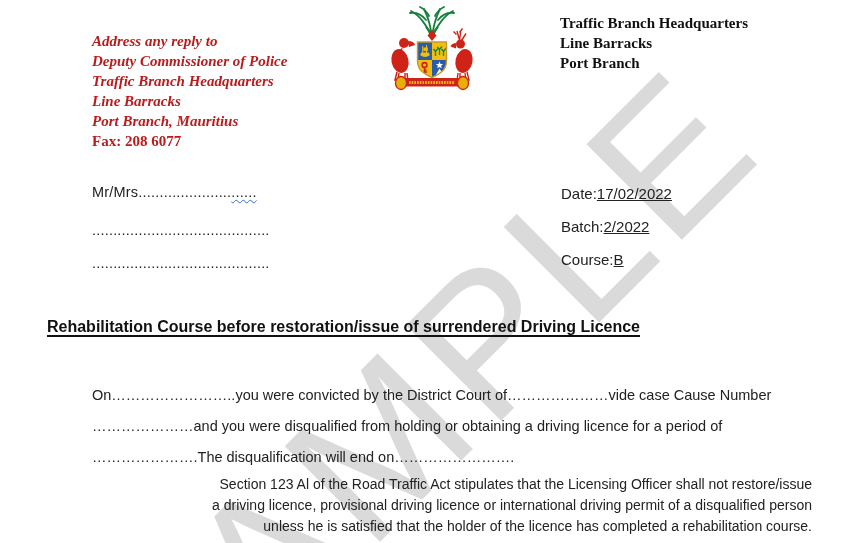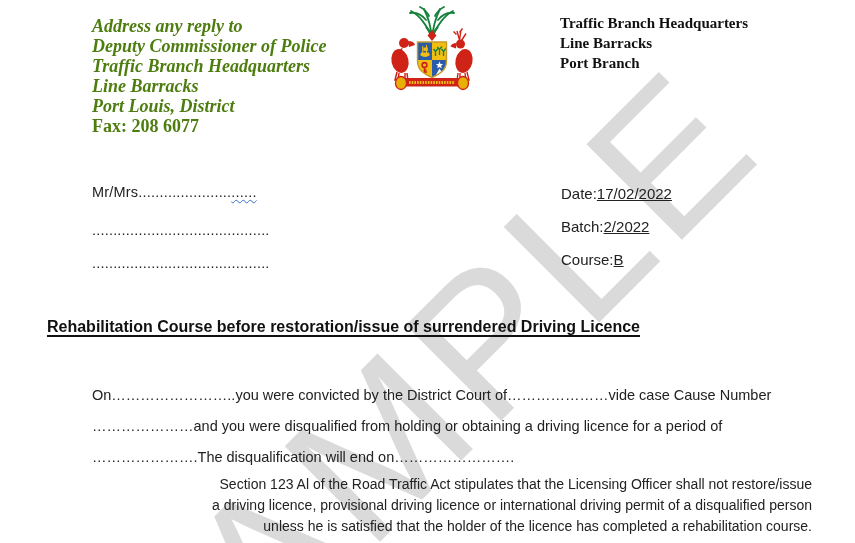--- a/index.html
+++ b/index.html
@@ -12,23 +12,23 @@
     position:absolute;left:0px;top:278px;width:845px;height:250px;
     display:flex;align-items:center;justify-content:center;
     transform:rotate(-45deg);
     font-family:"Liberation Sans","DejaVu Sans",sans-serif;
     font-size:196px;font-weight:400;letter-spacing:8px;
     color:#dadada;white-space:nowrap;user-select:none;z-index:0;
   }
   .content{position:relative;z-index:1;}
   
   .addr-left{
-    position:absolute;left:92px;top:16px;
+    position:absolute;left:92px;top:31px;
     font-family:"Liberation Serif","DejaVu Serif",serif;
-    font-weight:bold;font-size:18px;line-height:20px;color:#4d7c0f;
+    font-weight:bold;font-size:15px;line-height:20px;color:#b91c1c;
   }
   .addr-left .it{font-style:italic;}
   .addr-right{
     position:absolute;left:560px;top:13px;
     font-family:"Liberation Serif","DejaVu Serif",serif;
     font-weight:bold;font-size:15px;line-height:20px;color:#111;
   }
   .emblem{position:absolute;left:386px;top:6px;width:92px;height:89px;}
   
   .recip-line{position:absolute;left:92px;font-size:14.5px;line-height:20px;color:#222;letter-spacing:.2px;}
@@ -62,21 +62,21 @@
 
   <div class="watermark">SAMPLE</div>
 
   <div class="content">
 
     <div class="addr-left">
       <div class="it">Address any reply to</div>
       <div class="it">Deputy Commissioner of Police</div>
       <div class="it">Traffic Branch Headquarters</div>
       <div class="it">Line Barracks</div>
-      <div class="it">Port Louis, District</div>
+      <div class="it">Port Branch, Mauritius</div>
       <div>Fax: 208 6077</div>
     </div>
 
     <svg class="emblem" viewBox="0 0 92 89" aria-hidden="true">
 
       <g stroke="#17823b" fill="none" stroke-width="1.8" stroke-linecap="round">
         <path d="M46 33 C45 20 41 9 38 3"></path>
         <path d="M46 33 C47 20 51 9 54 3"></path>
         <path d="M46 33 C42 20 33 9 25 5"></path>
         <path d="M46 33 C50 20 59 9 67 5"></path>

